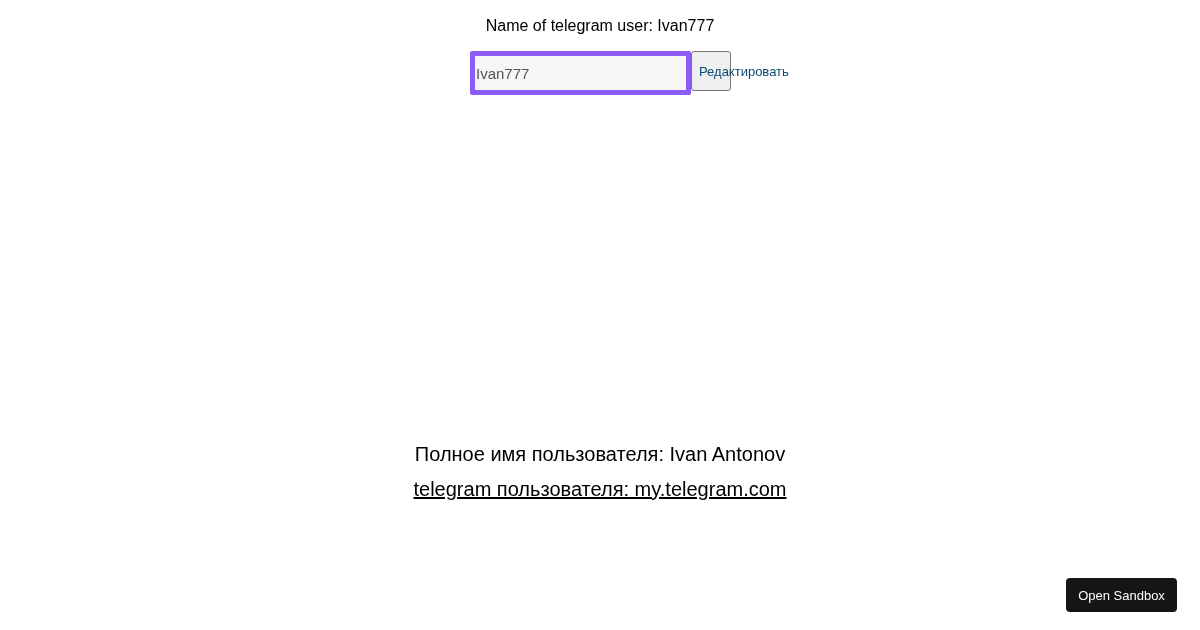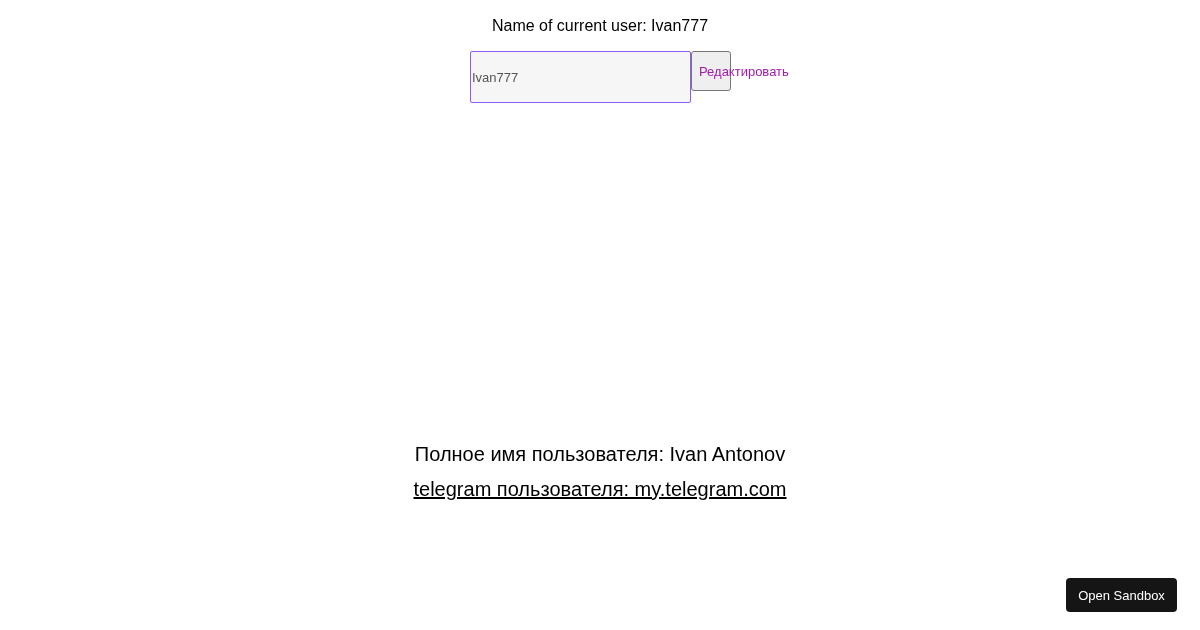--- a/index.html
+++ b/index.html
@@ -26,45 +26,45 @@
       position: absolute;
       top: 51px;
       left: 470px;
       height: 44px;
     }
     .name-input {
       position: absolute;
       left: 0;
       top: 0;
       width: 221px;
-      height: 52px;
+      height: 44px;
       box-sizing: border-box;
       background: #f6f6f6;
-      border: 1px solid #8b5cf6;
+      border: 5px solid #8b5cf6;
       border-radius: 2px;
       padding: 0 1px;
       font-family: "Liberation Sans", sans-serif;
-      font-size: 13px;
+      font-size: 15px;
       color: #555555;
       outline: none;
     }
     .edit-button {
       position: absolute;
       left: 221px;
       top: 0;
       width: 40px;
       height: 40px;
       box-sizing: border-box;
       background: #efefef;
       border: 1px solid #767676;
       border-radius: 3px;
       padding: 0 0 0 7px;
       font-family: "Liberation Sans", sans-serif;
       font-size: 13px;
-      color: #a21caf;
+      color: #0c4a6e;
       text-align: left;
       white-space: nowrap;
       overflow: visible;
       cursor: pointer;
     }
     .info {
       position: absolute;
       left: 0;
       width: 1200px;
       text-align: center;
@@ -86,21 +86,21 @@
       border-radius: 4px;
       font-family: "Liberation Sans", sans-serif;
       font-size: 13px;
       cursor: pointer;
       padding: 10px;
     }
   </style>
 </head>
 <body>
 
-<div class="title">Name of current user: Ivan777</div>
+<div class="title">Name of telegram user: Ivan777</div>
 
 <div class="edit-row">
   <input class="name-input" type="text" value="Ivan777" style="">
   <button class="edit-button">Редактировать</button>
 </div>
 
 <div class="info info-fullname">Полное имя пользователя: Ivan Antonov</div>
 <div class="info info-telegram">telegram пользователя: my.telegram.com</div>
 
 <button class="sandbox-button">Open Sandbox</button>

